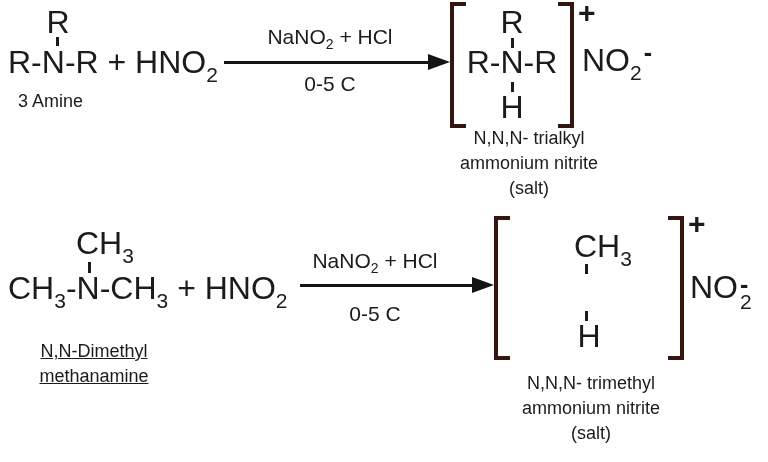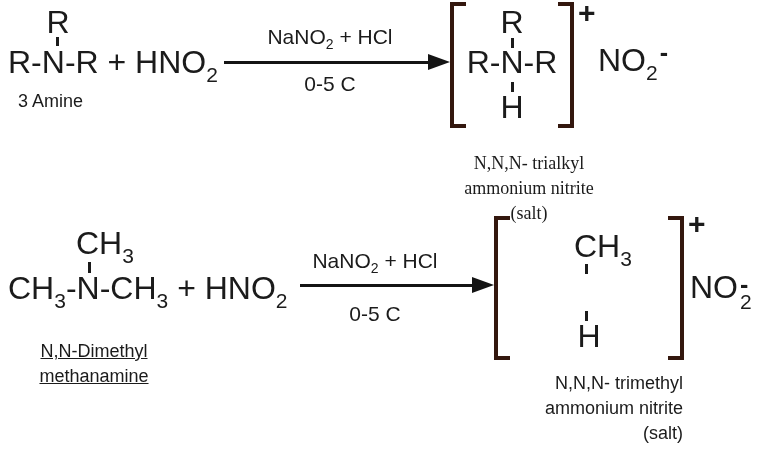--- a/index.html
+++ b/index.html
@@ -66,24 +66,24 @@
   <div class="pbox" style="left:450px; top:2px; width:124px; height:126px;">
     <div class="brk brk-l"></div>
     <div class="brk brk-r"></div>
     <div class="prow formula" style="top:4px;">R</div>
     <div class="vbond" style="left:50%; margin-left:-1px; top:36px; height:10px;"></div>
     <div class="prow formula" style="top:44px;">R-N-R</div>
     <div class="vbond" style="left:50%; margin-left:-1px; top:80px; height:10px;"></div>
     <div class="prow formula" style="top:89px;">H</div>
   </div>
   <div class="abs chg" style="left:578px; top:-2px;">+</div>
-  <div class="abs formula" style="left:582px; top:44px;margin-left:16px;">
+  <div class="abs formula" style="left:582px; top:44px;">
     <span>NO</span><span class="sb">2</span><span class="sp">-</span>
   </div>
-  <div class="abs lbl ctr" style="left:426px; top:151px; width:206px;font-family:Liberation Serif, serif;">
+  <div class="abs lbl ctr" style="left:426px; top:126px; width:206px;">
     <div>N,N,N- trialkyl</div>
     <div>ammonium nitrite</div>
     <div>(salt)</div>
   </div>
 </div>
 
 <div>
 
   <div class="abs formula" style="left:76px; top:227px;">
     <span>CH</span><span class="sb">3</span>
@@ -111,18 +111,18 @@
       <span>CH</span><span class="sb">3</span>
     </div>
     <div class="vbond" style="left:91px; top:48px; height:10px;"></div>
     <div class="vbond" style="left:91px; top:95px; height:10px;"></div>
     <div class="prow formula" style="top:104px;">H</div>
   </div>
   <div class="abs chg" style="left:688px; top:209px;">+</div>
   <div class="abs formula" style="left:690px; top:271px;">
     <span>NO</span><span class="stk"><span class="stk-minus">-</span><span class="stk-two">2</span></span>
   </div>
-  <div class="abs lbl ctr" style="left:475px; top:371px; width:208px;text-align:right;">
+  <div class="abs lbl ctr" style="left:487px; top:371px; width:208px;">
     <div>N,N,N- trimethyl</div>
     <div>ammonium nitrite</div>
     <div>(salt)</div>
   </div>
 </div>
 
 </body></html>

